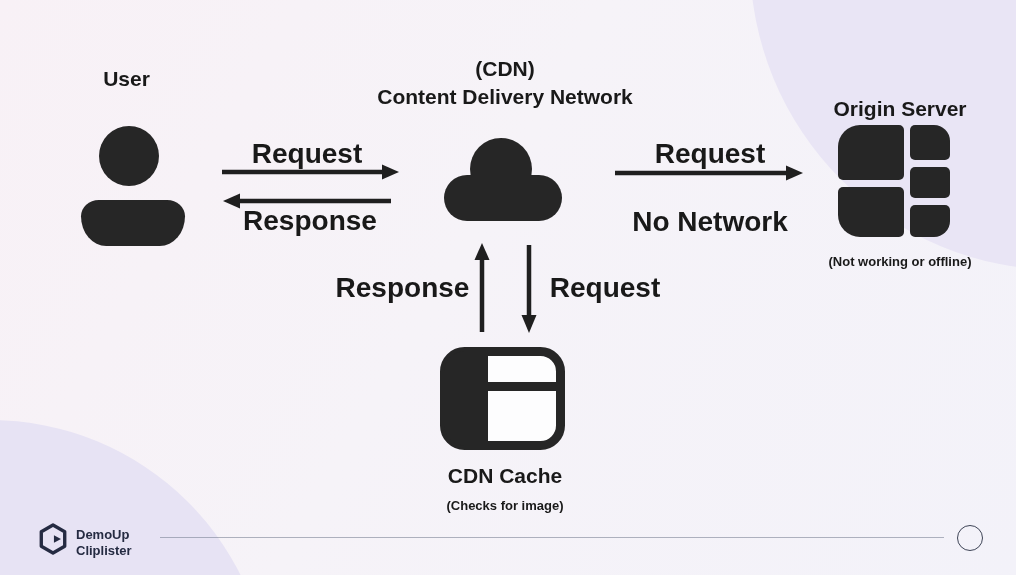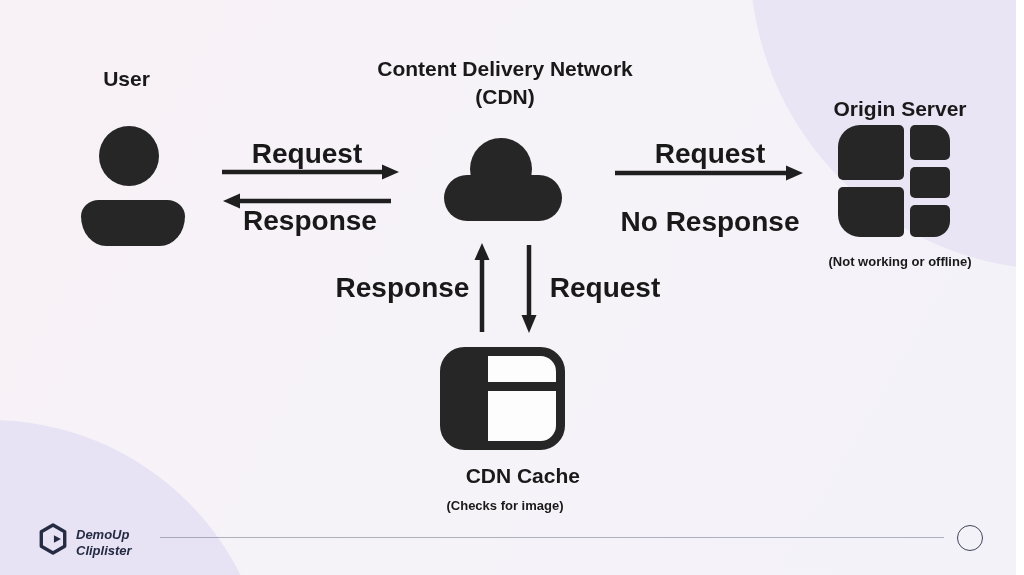--- a/index.html
+++ b/index.html
@@ -32,35 +32,35 @@
   .origin-icon div{position:absolute;background:#262626;}
   .o-lt{left:0;top:0;width:66px;height:55px;border-radius:22px 5px 5px 5px;}
   .o-lb{left:0;top:62px;width:66px;height:50px;border-radius:5px 5px 5px 22px;}
   .o-rt{left:72px;top:0;width:40px;height:35px;border-radius:5px 16px 5px 5px;}
   .o-rm{left:72px;top:42px;width:40px;height:31px;border-radius:5px;}
   .o-rb{left:72px;top:80px;width:40px;height:32px;border-radius:5px 5px 16px 5px;}
 
   
   .footer-line{position:absolute;left:160px;top:537px;width:784px;height:1px;background:#7d8496;opacity:.6;}
   .footer-circle{position:absolute;left:957px;top:525px;width:24px;height:24px;border:1.5px solid #3e4456;border-radius:50%;}
-  .brand-text{position:absolute;left:76px;top:527px;color:#252b42;font-weight:700;font-size:13px;line-height:16px;font-style:italic;}
+  .brand-text{position:absolute;left:76px;top:527px;color:#252b42;font-weight:700;font-size:13px;line-height:16px;}
 </style>
 </head>
 <body>
 
 <div class="canvas">
 
   <div class="blob top-right"></div>
   <div class="blob bottom-left"></div>
 
   <div class="lbl big" style="left:66px;top:65px;width:121px;">User</div>
 
   <div class="lbl big abs" style="left:329px;top:55px;width:352px;">
+    <div>(CDN)</div>
     <div>Content Delivery Network</div>
-    <div>(CDN)</div>
   </div>
 
   <div class="lbl big" style="left:800px;top:95px;width:200px;">Origin Server</div>
 
   <div class="abs user-icon">
     <div class="user-head"></div>
     <div class="user-body"></div>
   </div>
 
   <svg class="abs" style="left:444px;top:138px;" width="120" height="83" viewBox="0 0 120 83">
@@ -87,40 +87,40 @@
     <line x1="15" y1="9" x2="168" y2="9" stroke="#1f1f1f" stroke-width="4.5"></line>
     <polygon points="17,1.5 0,9 17,16.5" fill="#1f1f1f"></polygon>
   </svg>
   <div class="lbl mid" style="left:225px;top:209px;width:170px;">Response</div>
 
   <div class="lbl mid" style="left:615px;top:142px;width:190px;">Request</div>
   <svg class="abs" style="left:615px;top:164px;" width="190" height="18" viewBox="0 0 190 18">
     <line x1="0" y1="9" x2="173" y2="9" stroke="#1f1f1f" stroke-width="4.5"></line>
     <polygon points="171,1.5 188,9 171,16.5" fill="#1f1f1f"></polygon>
   </svg>
-  <div class="lbl mid" style="left:615px;top:210px;width:190px;">No Response</div>
+  <div class="lbl mid" style="left:615px;top:210px;width:190px;">No Network</div>
 
   <div class="lbl mid" style="left:330px;top:276px;width:145px;">Response</div>
   <svg class="abs" style="left:473px;top:242px;" width="18" height="92" viewBox="0 0 18 92">
     <line x1="9" y1="90" x2="9" y2="16" stroke="#1f1f1f" stroke-width="4.5"></line>
     <polygon points="1.5,18 9,1 16.5,18" fill="#1f1f1f"></polygon>
   </svg>
   <svg class="abs" style="left:520px;top:245px;" width="18" height="90" viewBox="0 0 18 90">
     <line x1="9" y1="0" x2="9" y2="72" stroke="#1f1f1f" stroke-width="4.5"></line>
     <polygon points="1.5,70 9,88 16.5,70" fill="#1f1f1f"></polygon>
   </svg>
   <div class="lbl mid" style="left:540px;top:276px;width:130px;">Request</div>
 
   <svg class="abs" style="left:440px;top:347px;" width="125" height="103" viewBox="0 0 125 103">
     <rect x="4.5" y="4.5" width="116" height="94" rx="20" fill="#fdfdfe" stroke="#262626" stroke-width="9"></rect>
     <path d="M 24 4.5 H 48 V 98.5 H 24 A 19.5 19.5 0 0 1 4.5 79 V 24 A 19.5 19.5 0 0 1 24 4.5 Z" fill="#262626"></path>
     <rect x="48" y="35" width="72.5" height="9" fill="#262626"></rect>
   </svg>
 
-  <div class="lbl mid" style="left:430px;top:464px;width:150px;font-size:21px;text-align:right;">CDN Cache</div>
+  <div class="lbl mid" style="left:430px;top:464px;width:150px;font-size:21px;">CDN Cache</div>
   <div class="lbl small" style="left:420px;top:497px;width:170px;">(Checks for image)</div>
 
   <svg class="abs" style="left:38px;top:522px;" width="30" height="34" viewBox="0 0 32 34">
     <polygon points="16,2 28.5,9.2 28.5,24.8 16,32 3.5,24.8 3.5,9.2" fill="none" stroke="#252b42" stroke-width="3.6" stroke-linejoin="round"></polygon>
     <polygon points="17,13 24.5,17 17,21" fill="#252b42"></polygon>
   </svg>
   <div class="brand-text">
     <div>DemoUp</div>
     <div>Cliplister</div>
   </div>

